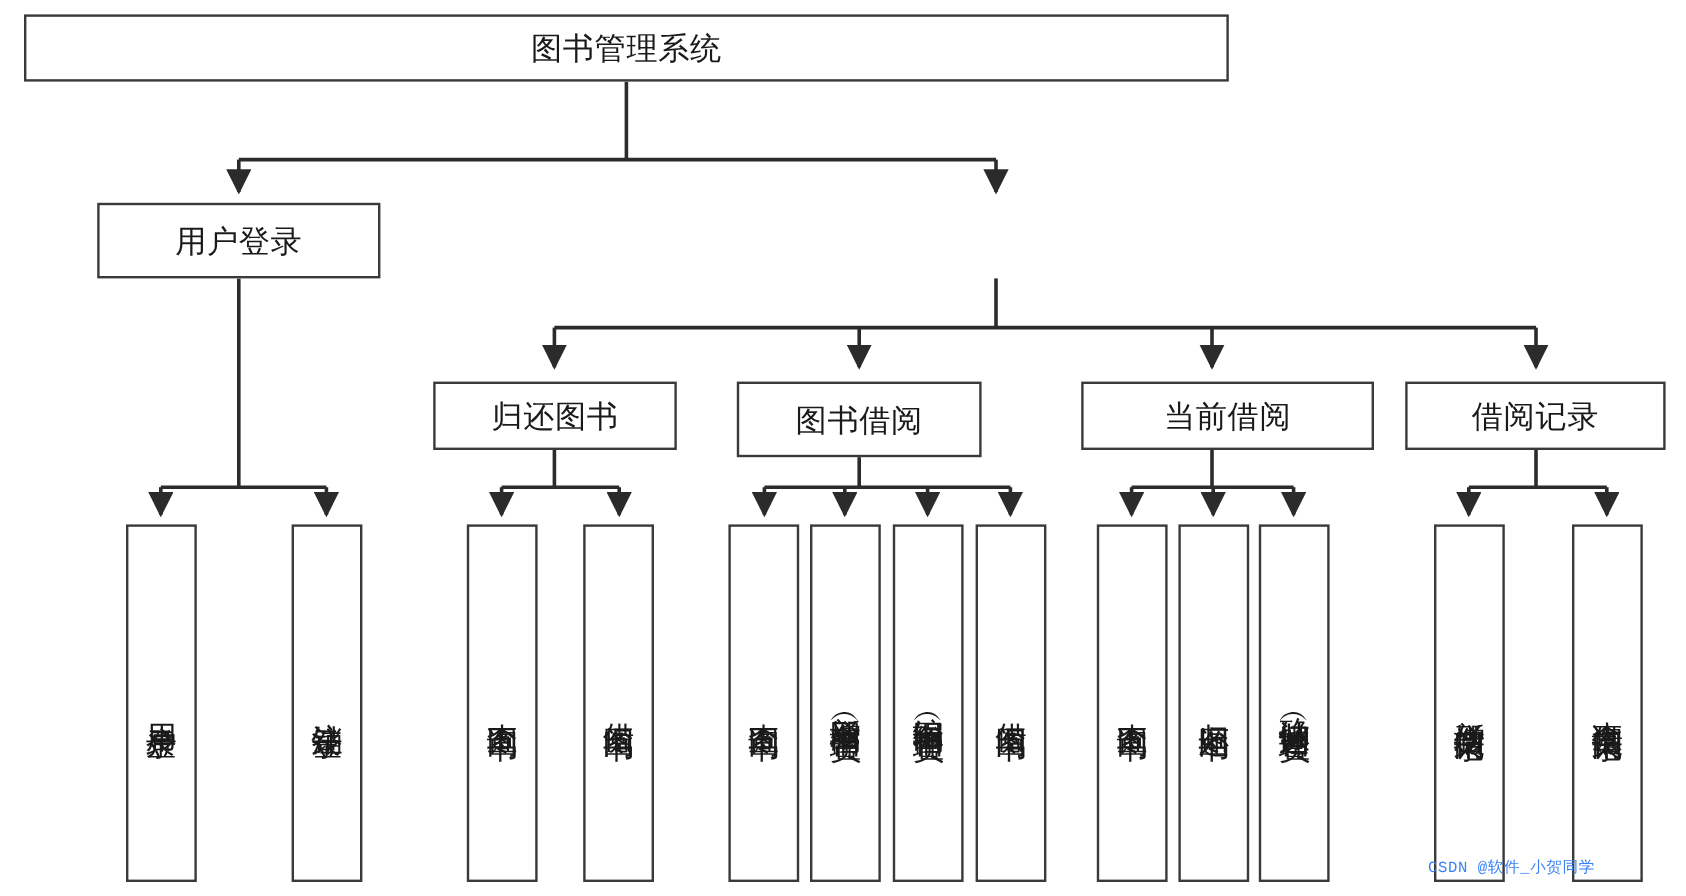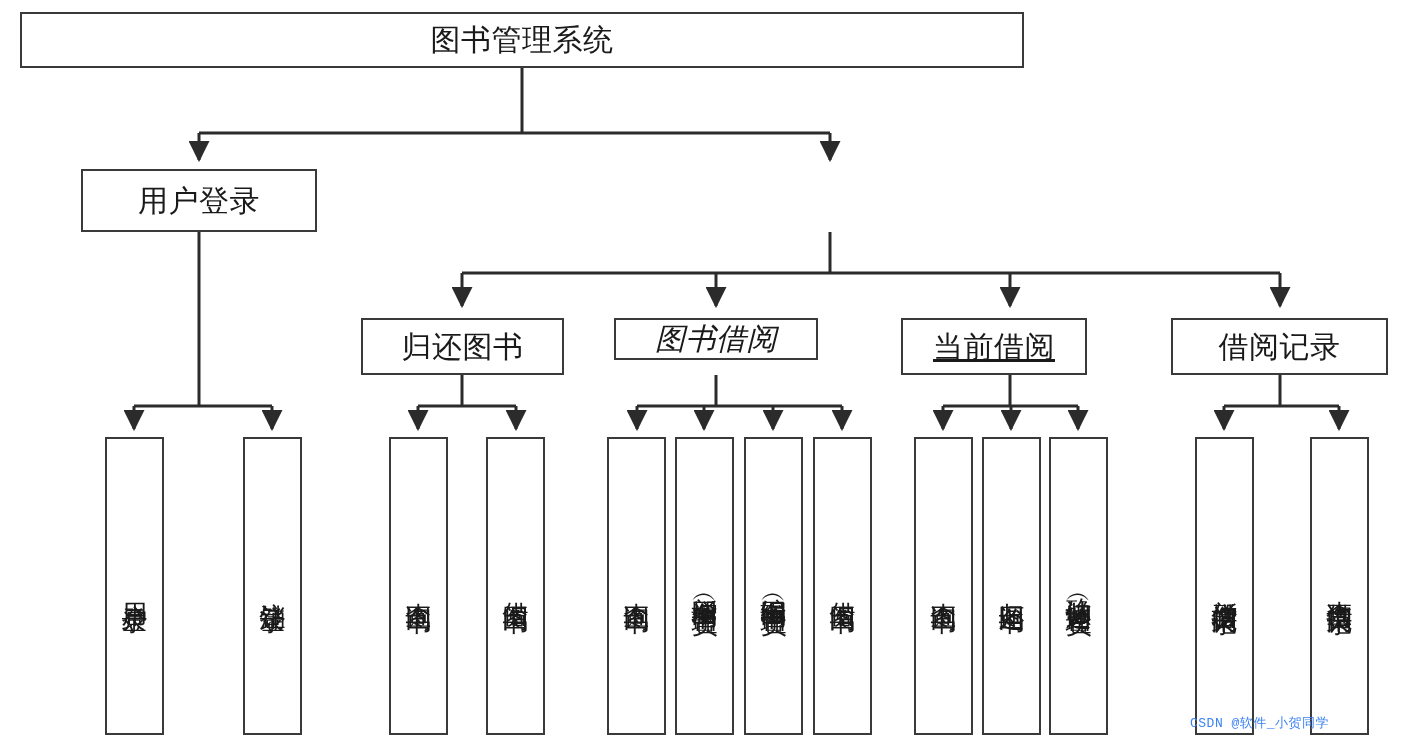--- a/index.html
+++ b/index.html
@@ -35,21 +35,21 @@
     justify-content: center;
     color: #1a1a1a;
   }
   .node-label {
     display: block;
     text-align: center;
     line-height: 1.0;
     white-space: nowrap;
   }
   .horiz .node-label {
-    font-size: 30px;
+    font-size: 26px;
     letter-spacing: 0.5px;
   }
   .vert {
     align-items: center;
     justify-content: center;
     padding: 4px 0;
   }
   .vert .node-label {
     writing-mode: vertical-rl;
     text-orientation: upright;
@@ -128,24 +128,24 @@
     <span class="node-label">图书管理系统</span>
   </div>
 
   <div class="node horiz" style="left:81px; top:169px; width:236px; height:63px;">
     <span class="node-label">用户登录</span>
   </div>
 
   <div class="node horiz" style="left:361px; top:318px; width:203px; height:57px;">
     <span class="node-label">归还图书</span>
   </div>
-  <div class="node horiz" style="left:614px; top:318px; width:204px; height:42px;font-style:italic;">
+  <div class="node horiz" style="left:614px; top:318px; width:204px; height:63px;">
     <span class="node-label">图书借阅</span>
   </div>
-  <div class="node horiz" style="left:901px; top:318px; width:186px; height:57px;text-decoration:underline;">
+  <div class="node horiz" style="left:901px; top:318px; width:244px; height:57px;">
     <span class="node-label">当前借阅</span>
   </div>
   <div class="node horiz" style="left:1171px; top:318px; width:217px; height:57px;">
     <span class="node-label">借阅记录</span>
   </div>
 
   <div class="node vert" style="left:105px; top:437px; width:59px; height:298px;">
     <span class="node-label">用户登录</span>
   </div>
   <div class="node vert" style="left:243px; top:437px; width:59px; height:298px;">

